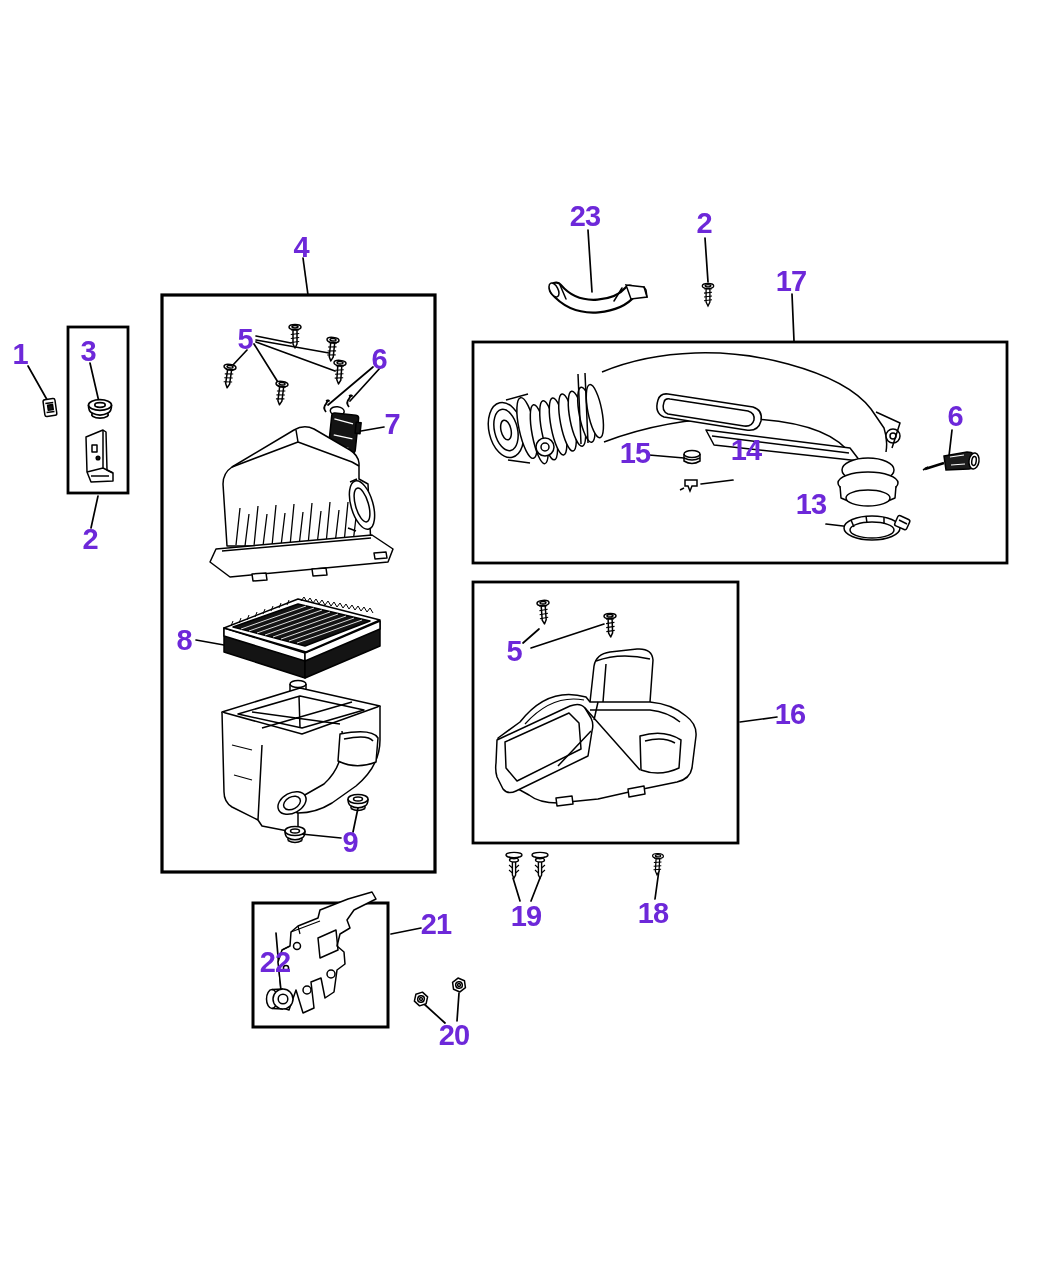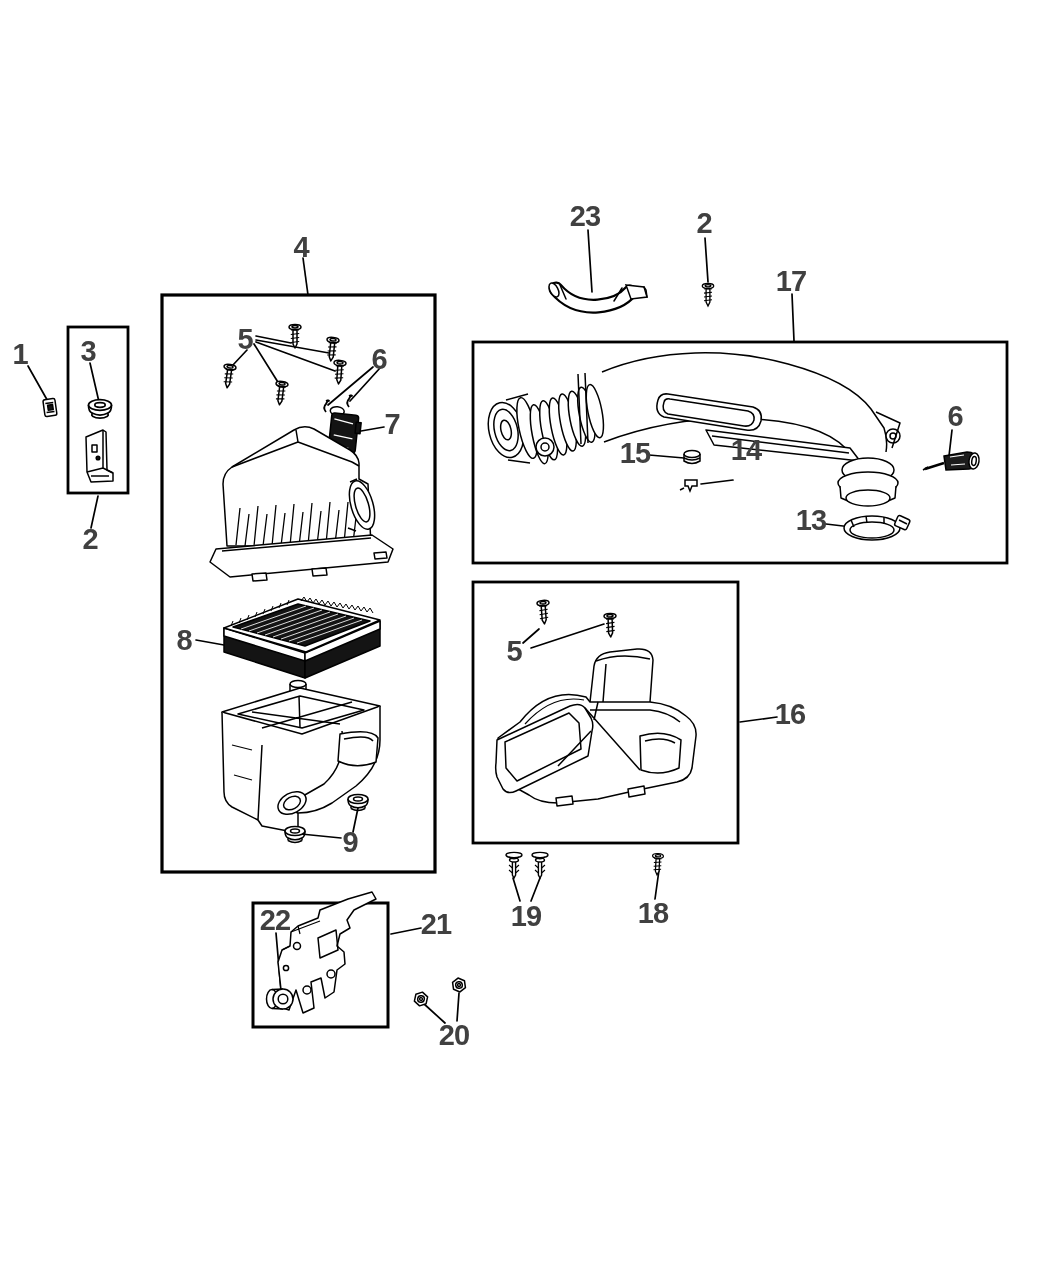--- a/index.html
+++ b/index.html
@@ -1,20 +1,20 @@
 <!DOCTYPE html>
 <html><head>
 <meta charset="utf-8">
 <style>
   html,body{margin:0;padding:0;background:#ffffff;}
   .stage{position:relative;width:1050px;height:1275px;background:#ffffff;overflow:hidden;
          font-family:"Liberation Sans",sans-serif;}
   .stage svg{position:absolute;left:0;top:0;}
   .callout{position:absolute;transform:translate(-50%,-50%);
-           font:bold 29px/1 "Liberation Sans",sans-serif;color:#404040;letter-spacing:-1px;
+           font:bold 29px/1 "Liberation Sans",sans-serif;color:#6d28d9;letter-spacing:-1px;
            user-select:none;}
 </style>
 </head>
 <body>
 
 <div class="stage">
 
 <svg width="1050" height="1275" viewBox="0 0 1050 1275">
   <defs>
     <g id="screwA">
@@ -300,25 +300,25 @@
   <div class="callout" style="left:88px;top:351px">3</div>
   <div class="callout" style="left:301px;top:247px">4</div>
   <div class="callout" style="left:245px;top:339px">5</div>
   <div class="callout" style="left:379px;top:359px">6</div>
   <div class="callout" style="left:392px;top:424px">7</div>
   <div class="callout" style="left:184px;top:640px">8</div>
   <div class="callout" style="left:350px;top:842px">9</div>
   <div class="callout" style="left:704px;top:223px">2</div>
   <div class="callout" style="left:791px;top:281px">17</div>
   <div class="callout" style="left:955px;top:416px">6</div>
-  <div class="callout" style="left:811px;top:520px">13</div>
+  <div class="callout" style="left:811px;top:504px">13</div>
   <div class="callout" style="left:746px;top:450px">14</div>
   <div class="callout" style="left:635px;top:453px">15</div>
   <div class="callout" style="left:790px;top:714px">16</div>
   <div class="callout" style="left:514px;top:651px">5</div>
   <div class="callout" style="left:653px;top:913px">18</div>
   <div class="callout" style="left:526px;top:916px">19</div>
   <div class="callout" style="left:454px;top:1035px">20</div>
   <div class="callout" style="left:436px;top:924px">21</div>
-  <div class="callout" style="left:275px;top:920px">22</div>
+  <div class="callout" style="left:275px;top:962px">22</div>
   <div class="callout" style="left:585px;top:216px">23</div>
 
 </div>
 
 </body></html>

